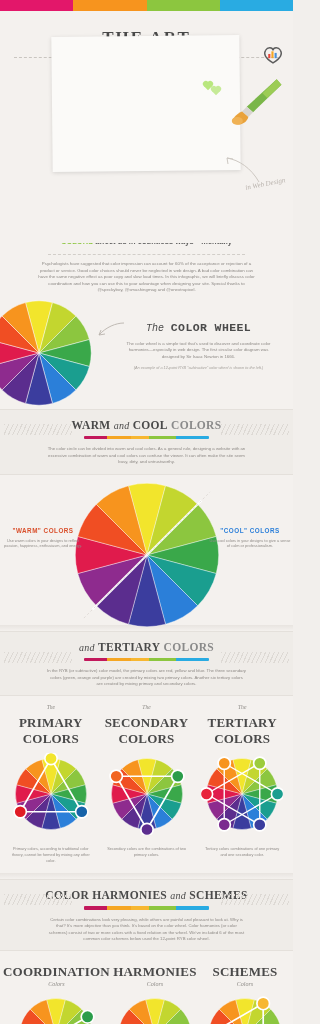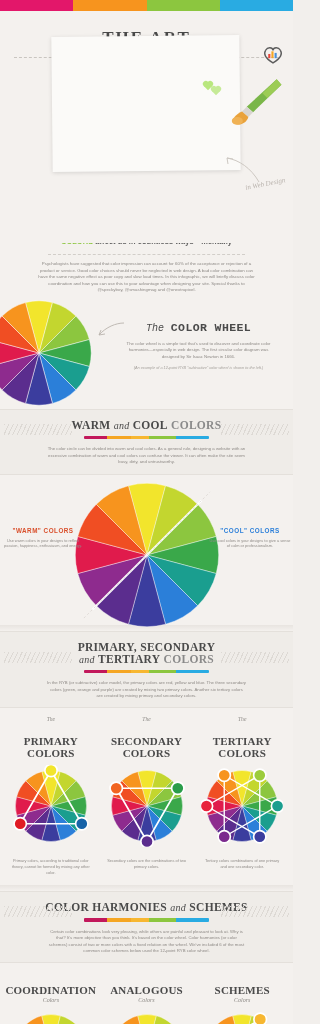--- a/index.html
+++ b/index.html
@@ -120,21 +120,21 @@
   .wc-title.warm { color:#d94f2b; }
   .wc-title.cool { color:#2b7fd9; }
   .wc-body { font-size:3.9px; color:#908c88; line-height:5.6px; margin-top:4px; }
 
   
   .triple { display:flex; background:#f4f1ee; padding:8px 3px 10px 3px; }
   .tri-col { flex:1 1 0; text-align:center; }
   .tri-the { font-family:"Liberation Serif", serif; font-style:italic;
              font-size:5.6px; color:#8b8884; }
   .tri-name { font-family:"Liberation Serif", serif; font-weight:bold;
-              font-size:11px; color:#4a4a4a; letter-spacing:.2px; margin-top:13px;}
+              font-size:13px; color:#4a4a4a; letter-spacing:.2px; margin-top:5px;}
   .tri-sub { font-family:"Liberation Serif", serif; font-style:italic;
              font-size:6px; color:#8b8884; margin-top:1px;}
   .tri-wheel { margin:6px auto 0 auto; }
   .tri-cap { font-size:3.9px; color:#908c88; line-height:5.6px;
              margin-top:7px; padding:0 7px; }
 
   .sep-shadow{height:6px;background:linear-gradient(#e8e4e0,#f4f1ee);}
 </style>
 </head>
 <body>
@@ -273,23 +273,20 @@
       <div class="wc-body">Use cool colors in your designs to give a sense of calm or professionalism.</div>
     </div>
   </div>
 
   <div class="sep-shadow"></div>
 
   <div class="band">
     <div class="hatch-l" style="top:20px"></div>
     <div class="hatch-r" style="top:20px"></div>
     <div class="band-title">
-      <span class="bold">PRIMARY, SECONDARY</span>
-    </div>
-    <div class="band-title">
       <span class="ital">and</span>
       <span class="bold">TERTIARY</span>
       <span class="gray">COLORS</span>
     </div>
     <div class="gradbar"></div>
     <div class="band-desc">In the RYB (or subtractive) color model, the primary colors are red, yellow and blue. The three secondary colors (green, orange and purple) are created by mixing two primary colors. Another six tertiary colors are created by mixing primary and secondary colors.</div>
   </div>
 
   <div class="triple">
     <div class="tri-col">
@@ -410,21 +407,21 @@
             <path d="M0 0 L-50.23 -13.46 A52 52 0 0 1 -36.77 -36.77 Z" fill="#f04e23" stroke="#ffffff" stroke-width="0.5"></path>
             <path d="M0 0 L-36.77 -36.77 A52 52 0 0 1 -13.46 -50.23 Z" fill="#f7941e" stroke="#ffffff" stroke-width="0.5"></path>
             <line x1="45.03332099679081" y1="-25.999999999999996" x2="-45.03332099679081" y2="25.999999999999996" stroke="#ffffff" stroke-width="2.4"></line>
             <circle cx="45.03332099679081" cy="-25.999999999999996" r="9" fill="#2a9d4a" stroke="#ffffff" stroke-width="2.4"></circle>
             <circle cx="-45.03332099679081" cy="25.999999999999996" r="9" fill="#e01b24" stroke="#ffffff" stroke-width="2.4"></circle>
           </g>
       </svg>
       
     </div>
     <div class="tri-col">
-      <div class="tri-name">ANALOGOUS</div>
+      <div class="tri-name">HARMONIES</div>
       <div class="tri-sub">Colors</div>
       <svg class="tri-wheel" width="84" height="84" viewBox="0 0 120 120">
         <g id="wheel-h1" transform="translate(60,60)">
             <path d="M0 0 L-13.46 -50.23 A52 52 0 0 1 13.46 -50.23 Z" fill="#f2e52c" stroke="#ffffff" stroke-width="0.5"></path>
             <path d="M0 0 L13.46 -50.23 A52 52 0 0 1 36.77 -36.77 Z" fill="#c3d62f" stroke="#ffffff" stroke-width="0.5"></path>
             <path d="M0 0 L36.77 -36.77 A52 52 0 0 1 50.23 -13.46 Z" fill="#8cc63f" stroke="#ffffff" stroke-width="0.5"></path>
             <path d="M0 0 L50.23 -13.46 A52 52 0 0 1 50.23 13.46 Z" fill="#3aa84a" stroke="#ffffff" stroke-width="0.5"></path>
             <path d="M0 0 L50.23 13.46 A52 52 0 0 1 36.77 36.77 Z" fill="#1a9e8f" stroke="#ffffff" stroke-width="0.5"></path>
             <path d="M0 0 L36.77 36.77 A52 52 0 0 1 13.46 50.23 Z" fill="#2b7fd9" stroke="#ffffff" stroke-width="0.5"></path>
             <path d="M0 0 L13.46 50.23 A52 52 0 0 1 -13.46 50.23 Z" fill="#3b3d9e" stroke="#ffffff" stroke-width="0.5"></path>

